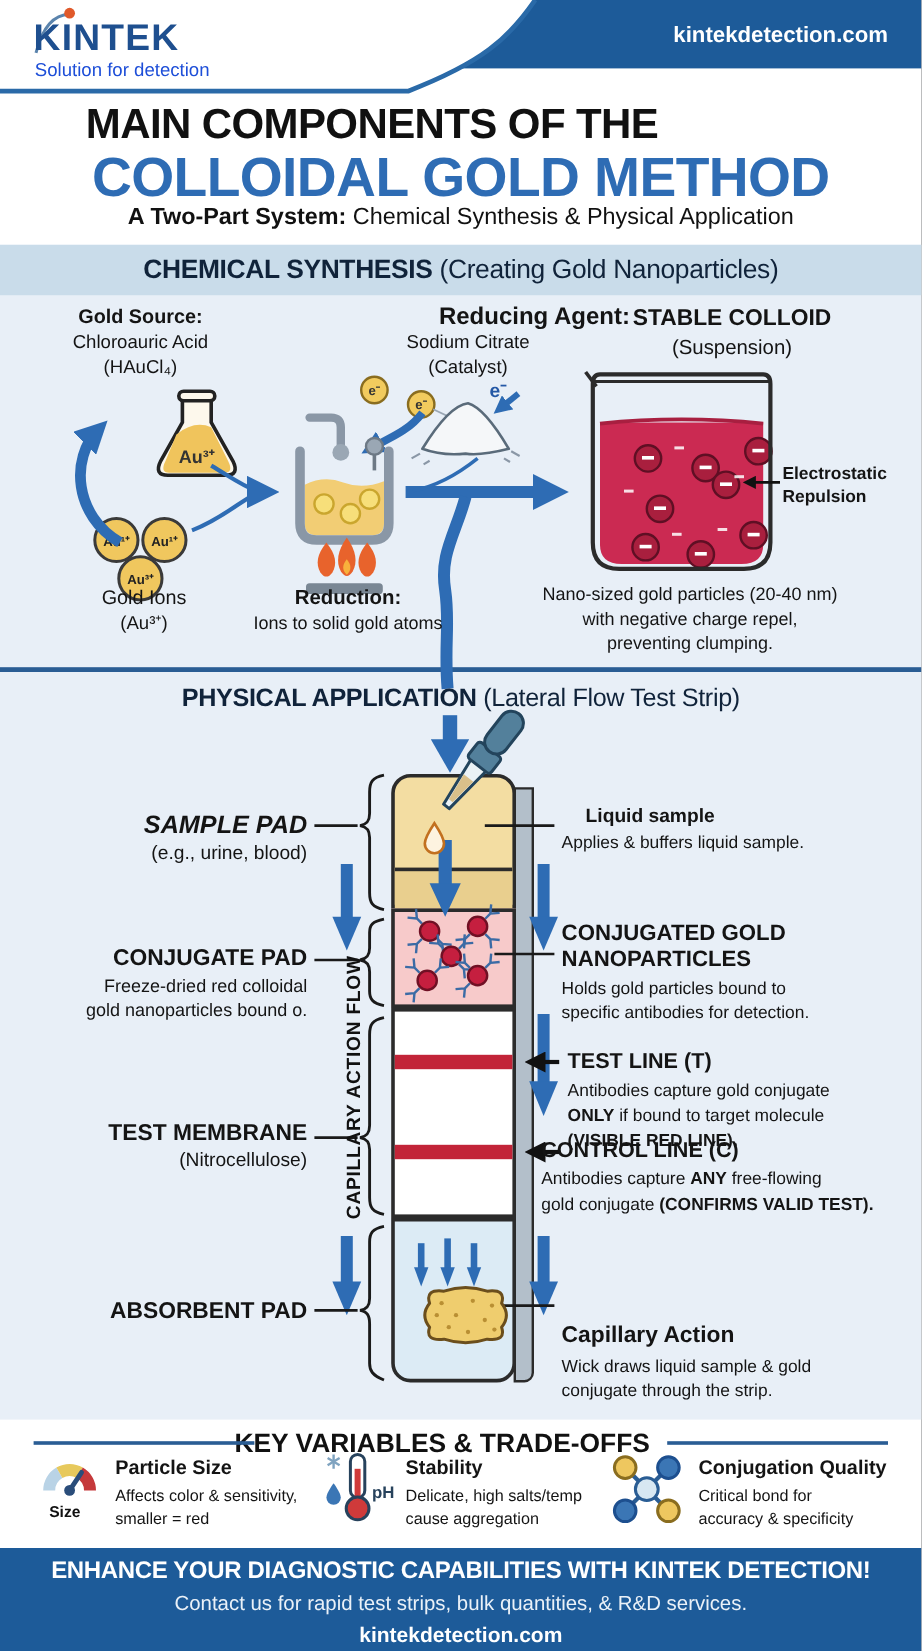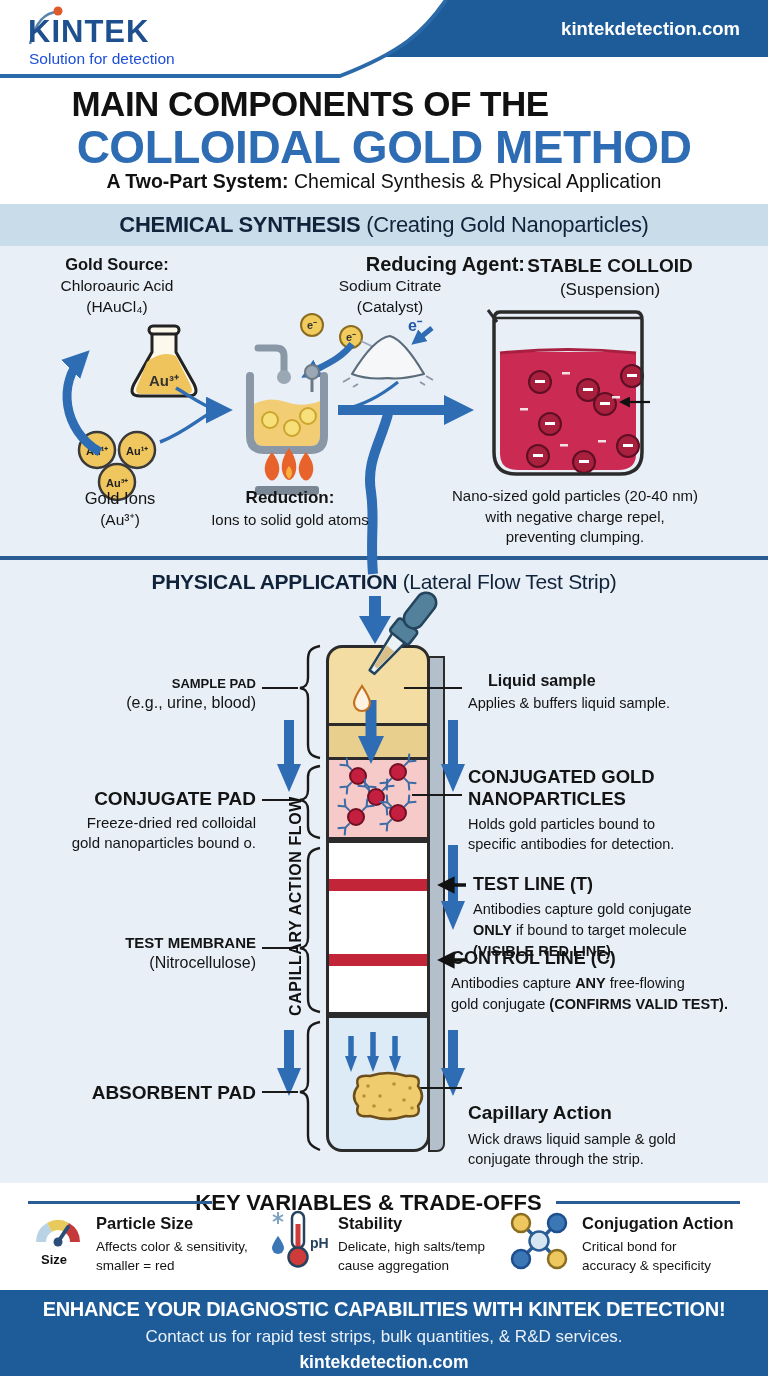--- a/index.html
+++ b/index.html
@@ -330,45 +330,49 @@
   <div class="txt ctr" style="left:20px;top:487px;width:200px;line-height:22px;z-index:10;">
     <div style="font-size:16.5px;">Gold Ions</div>
     <div style="font-size:15.5px;">(Au³⁺)</div>
   </div>
 
   <div class="txt ctr" style="left:185px;top:487px;width:210px;line-height:22px;z-index:10;">
     <div class="b" style="font-size:17px;">Reduction:</div>
     <div style="font-size:15px;">Ions to solid gold atoms</div>
   </div>
 
+  <div class="txt b" style="left:652px;top:386px;width:112px;font-size:14.5px;line-height:19px;z-index:10;">
+    <div>Electrostatic</div>
+    <div>Repulsion</div>
+  </div>
 
   <div class="txt ctr" style="left:415px;top:486px;width:320px;font-size:15px;line-height:20.5px;z-index:10;">
     <div>Nano-sized gold particles (20-40 nm)</div>
     <div>with negative charge repel,</div>
     <div>preventing clumping.</div>
   </div>
 
   <div class="txt ctr" style="left:0;top:570px;width:768px;font-size:21px;letter-spacing:-0.3px;color:#10233a;z-index:10;">
     <span class="b">PHYSICAL APPLICATION</span><span> (Lateral Flow Test Strip)</span>
   </div>
 
   <div class="txt b" style="left:186px;top:897px;width:220px;text-align:center;font-size:16px;letter-spacing:0.6px;
               transform:rotate(-90deg);color:#111;z-index:10;">CAPILLARY ACTION FLOW</div>
 
   <div class="txt rt" style="left:0;top:676px;width:256px;z-index:10;">
-    <div class="b" style="font-size:13px;">SAMPLE PAD</div>
+    <div class="b" style="font-size:21px;font-style:italic;">SAMPLE PAD</div>
     <div style="font-size:16px;margin-top:3px;">(e.g., urine, blood)</div>
   </div>
   <div class="txt rt" style="left:0;top:788px;width:256px;z-index:10;">
     <div class="b" style="font-size:19px;">CONJUGATE PAD</div>
     <div style="font-size:15px;line-height:20px;margin-top:3px;padding-left:36px;">Freeze-dried red colloidal</div>
     <div style="font-size:15px;line-height:20px;">gold nanoparticles bound o.</div>
   </div>
   <div class="txt rt" style="left:0;top:934px;width:256px;z-index:10;">
-    <div class="b" style="font-size:15px;text-align:right;">TEST MEMBRANE</div>
+    <div class="b" style="font-size:19px;text-align:right;">TEST MEMBRANE</div>
     <div style="font-size:16px;margin-top:3px;">(Nitrocellulose)</div>
   </div>
   <div class="txt rt b" style="left:0;top:1082px;width:256px;font-size:19px;z-index:10;">ABSORBENT PAD</div>
 
   <div class="txt" style="left:468px;top:672px;width:290px;z-index:10;">
     <div class="b" style="font-size:16px;margin-left:20px;">Liquid sample</div>
     <div style="font-size:14.5px;margin-top:5px;">Applies &amp; buffers liquid sample.</div>
   </div>
 
   <div class="txt" style="left:468px;top:766px;width:290px;z-index:10;">
@@ -446,21 +450,21 @@
       <line x1="29" y1="29" x2="11" y2="47"></line>
         <line x1="29" y1="29" x2="47" y2="47"></line>
     </g>
     <circle cx="29" cy="29" r="9.5" fill="#d7e7f2" stroke="#2a5d94" stroke-width="2.5"></circle>
     <circle cx="11" cy="11" r="9" fill="#eec75f" stroke="#8a6d1f" stroke-width="2.5"></circle>
     <circle cx="47" cy="11" r="9" fill="#3b76b5" stroke="#1d4f8f" stroke-width="2.5"></circle>
     <circle c="" cx="11" cy="47" r="9" fill="#3b76b5" stroke="#1d4f8f" stroke-width="2.5"></circle>
     <circle cx="47" cy="47" r="9" fill="#eec75f" stroke="#8a6d1f" stroke-width="2.5"></circle>
   </svg>
   <div class="txt" style="left:582px;top:1214px;width:180px;z-index:10;">
-    <div class="b" style="font-size:16.5px;">Conjugation Action</div>
+    <div class="b" style="font-size:16.5px;">Conjugation Quality</div>
     <div style="font-size:13.5px;line-height:19px;margin-top:4px;">Critical bond for</div>
     <div style="font-size:13.5px;line-height:19px;">accuracy &amp; specificity</div>
   </div>
 
   <div class="txt ctr b" style="left:0;top:1298px;width:768px;font-size:20px;letter-spacing:-0.3px;color:#ffffff;z-index:10;">ENHANCE YOUR DIAGNOSTIC CAPABILITIES WITH KINTEK DETECTION!</div>
   <div class="txt ctr" style="left:0;top:1327px;width:768px;font-size:17px;color:#eaf1f8;z-index:10;">Contact us for rapid test strips, bulk quantities, &amp; R&amp;D services.</div>
   <div class="txt ctr b" style="left:0;top:1352px;width:768px;font-size:17.5px;color:#ffffff;z-index:10;">kintekdetection.com</div>
 
 </div>
 

